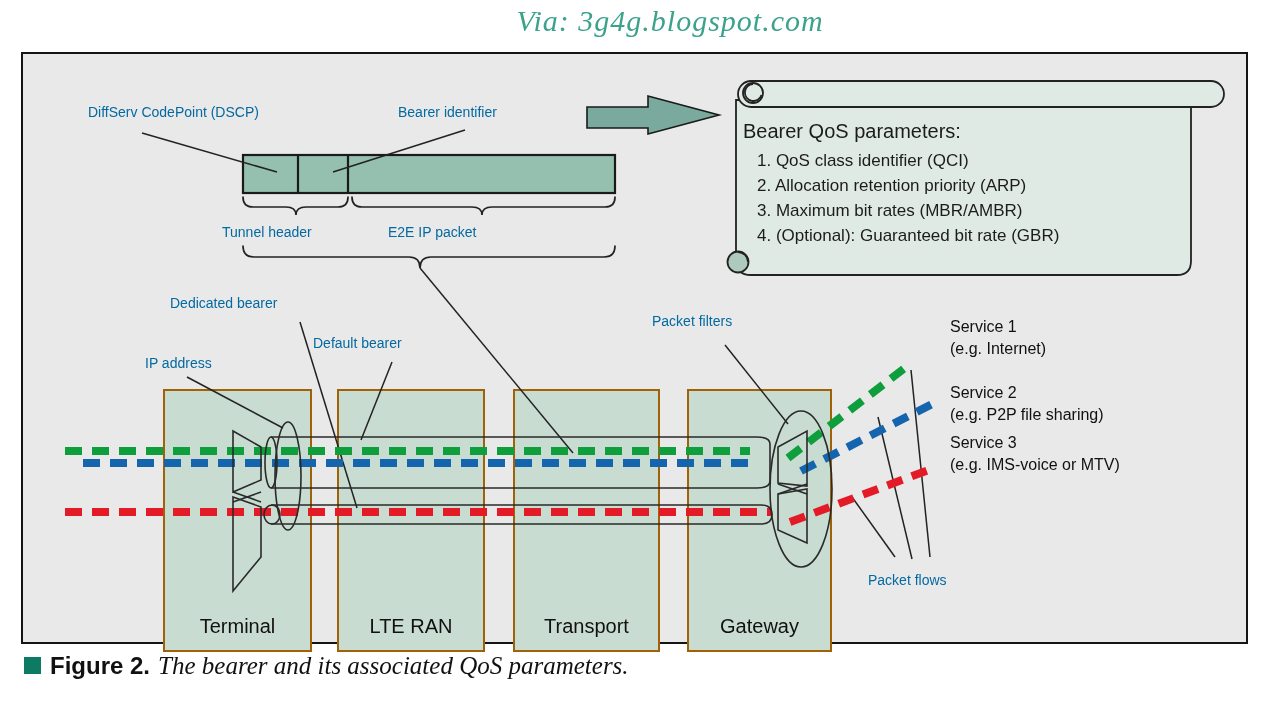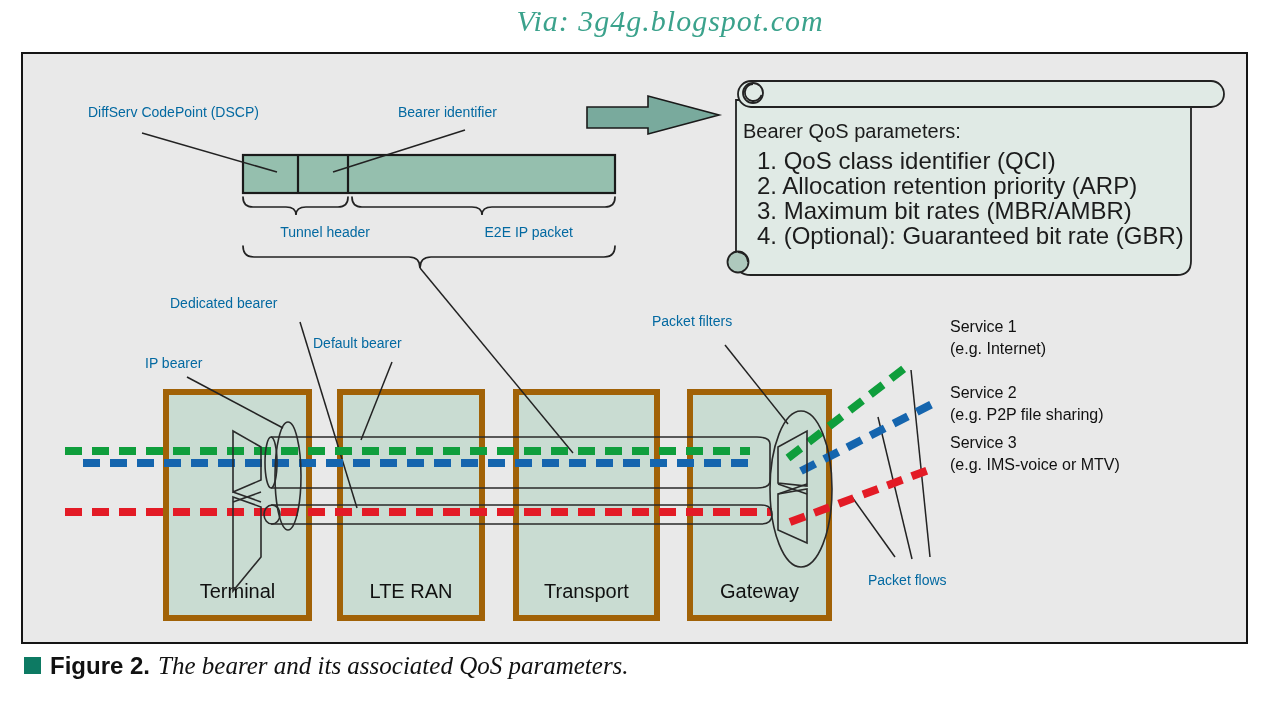--- a/index.html
+++ b/index.html
@@ -10,32 +10,32 @@
   .via{
     position:absolute;left:420px;top:4px;width:500px;text-align:center;
     font-family:"Liberation Serif","DejaVu Serif",serif;font-style:italic;
     font-size:30px;color:#3ba28c;letter-spacing:1px;
   }
   .panel{
     position:absolute;left:21px;top:52px;width:1227px;height:592px;
     background:#e9e9e9;border:2px solid #151515;box-sizing:border-box;
   }
   .node-box{
-    position:absolute;top:389px;height:232px;background:#c9dcd2;
-    border:6px solid #a16207;box-sizing:border-box;
+    position:absolute;top:389px;height:263px;background:#c9dcd2;
+    border:2px solid #a16207;box-sizing:border-box;
   }
   .node-box .node-label{
     position:absolute;left:0;right:0;bottom:12px;text-align:center;
     font-size:20px;color:#111;
   }
   .overlay{position:absolute;left:0;top:0;width:1285px;height:719px;pointer-events:none;}
   .lbl{position:absolute;font-size:14px;line-height:23px;color:#0369a1;white-space:nowrap;}
-  .lbl.center{text-align:right;}
+  .lbl.center{text-align:left;}
   .scroll-title{position:absolute;left:743px;top:120px;font-size:20px;color:#1c1c1c;white-space:nowrap;}
-  .scroll-items{position:absolute;left:757px;top:148px;font-size:24px;line-height:25px;color:#1c1c1c;white-space:nowrap;}
+  .scroll-items{position:absolute;left:757px;top:148px;font-size:17px;line-height:25px;color:#1c1c1c;white-space:nowrap;}
   .service{position:absolute;left:950px;font-size:16px;line-height:22px;color:#111;white-space:nowrap;}
   .caption{position:absolute;left:24px;top:652px;display:flex;align-items:flex-start;}
   .caption .bullet{width:17px;height:17px;background:#0d7a63;margin:5px 9px 0 0;}
   .caption .fig-label{font-size:24px;font-weight:bold;color:#111;}
   .caption .fig-text{
     font-family:"Liberation Serif","DejaVu Serif",serif;font-style:italic;
     font-size:25px;color:#111;margin-left:8px;
   }
 </style>
 </head>
@@ -133,21 +133,21 @@
   <div class="scroll-title">Bearer QoS parameters:</div>
   <div class="scroll-items">
     <div>1. QoS class identifier (QCI)</div>
     <div>2. Allocation retention priority (ARP)</div>
     <div>3. Maximum bit rates (MBR/AMBR)</div>
     <div>4. (Optional): Guaranteed bit rate (GBR)</div>
   </div>
 
   <div class="lbl" style="left:170px;top:292px;">Dedicated bearer</div>
   <div class="lbl" style="left:313px;top:332px;">Default bearer</div>
-  <div class="lbl" style="left:145px;top:352px;">IP bearer</div>
+  <div class="lbl" style="left:145px;top:352px;">IP address</div>
   <div class="lbl" style="left:652px;top:310px;">Packet filters</div>
   <div class="lbl" style="left:868px;top:569px;">Packet flows</div>
 
   <div class="service" style="top:316px;">
     <div>Service 1</div>
     <div>(e.g. Internet)</div>
   </div>
   <div class="service" style="top:382px;">
     <div>Service 2</div>
     <div>(e.g. P2P file sharing)</div>

